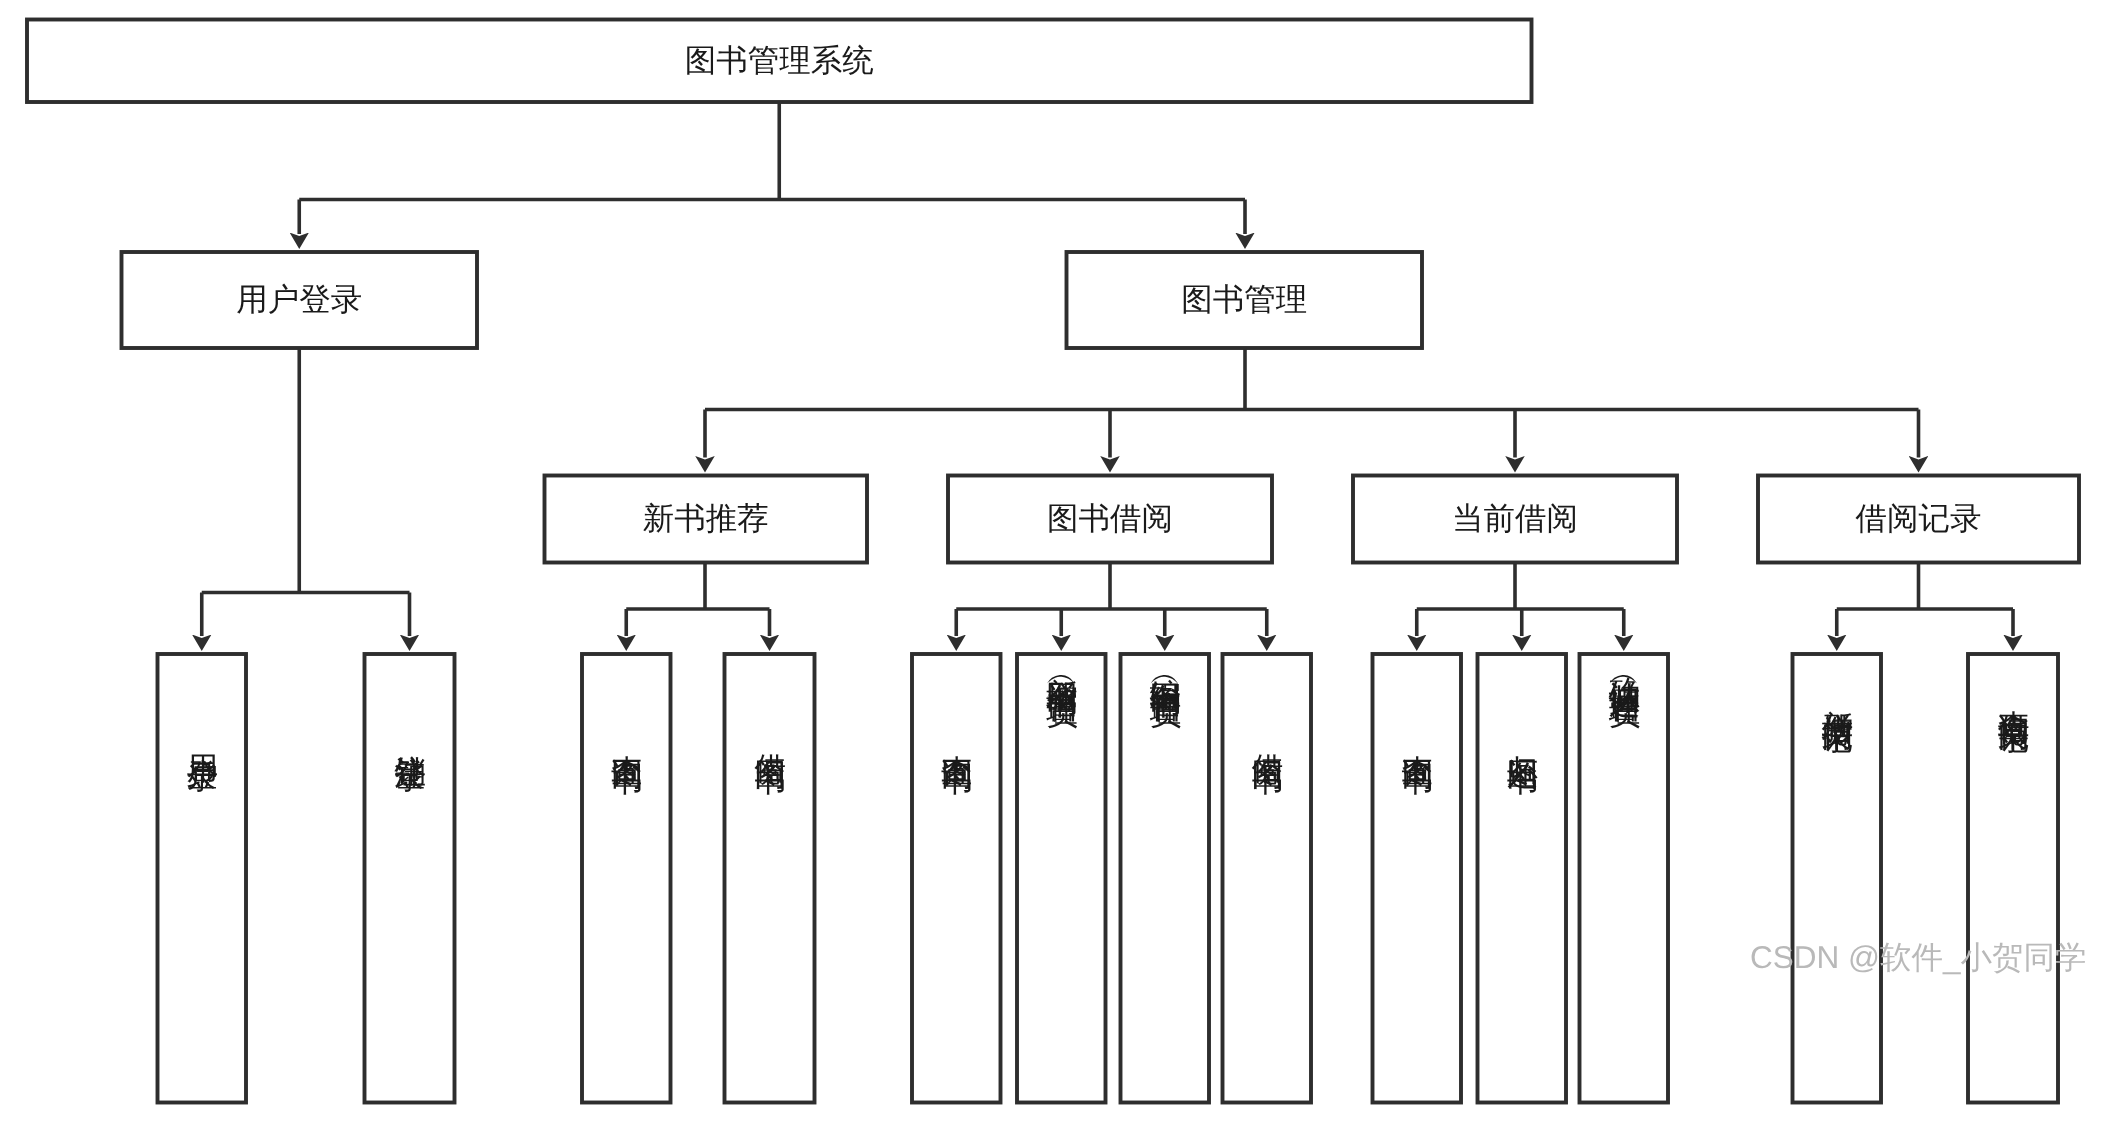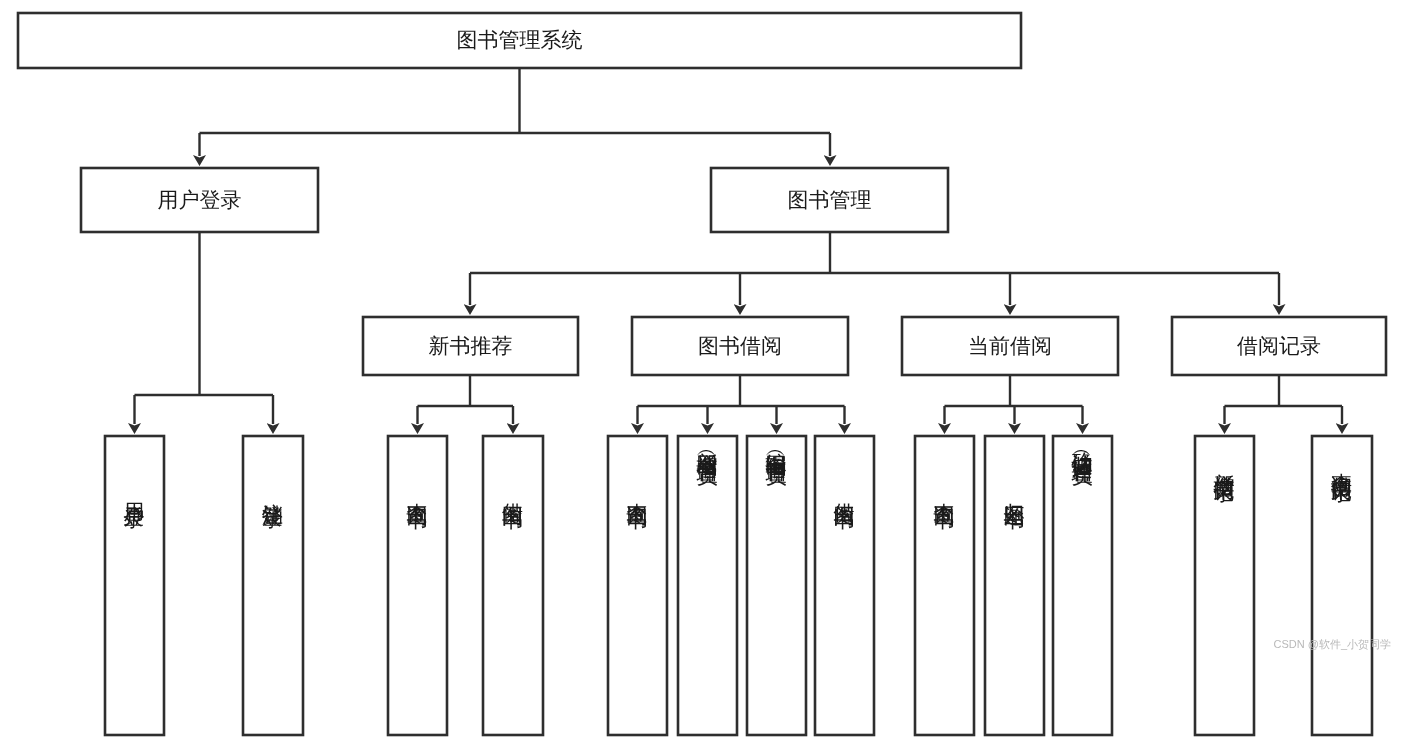--- a/index.html
+++ b/index.html
@@ -55,21 +55,21 @@
     writing-mode: vertical-rl;
     text-orientation: upright;
     text-anchor: middle;
     letter-spacing: 2px;
   }
   .watermark {
     position: absolute;
     right: 14px;
     bottom: 8px;
     font-family: "Liberation Sans", "DejaVu Sans", sans-serif;
-    font-size: 11px;
+    font-size: 21px;
     color: #b9b9b9;
     white-space: nowrap;
     pointer-events: none;
     user-select: none;
   }
 </style>
 </head>
 <body>
 
 <div id="diagram-root">

